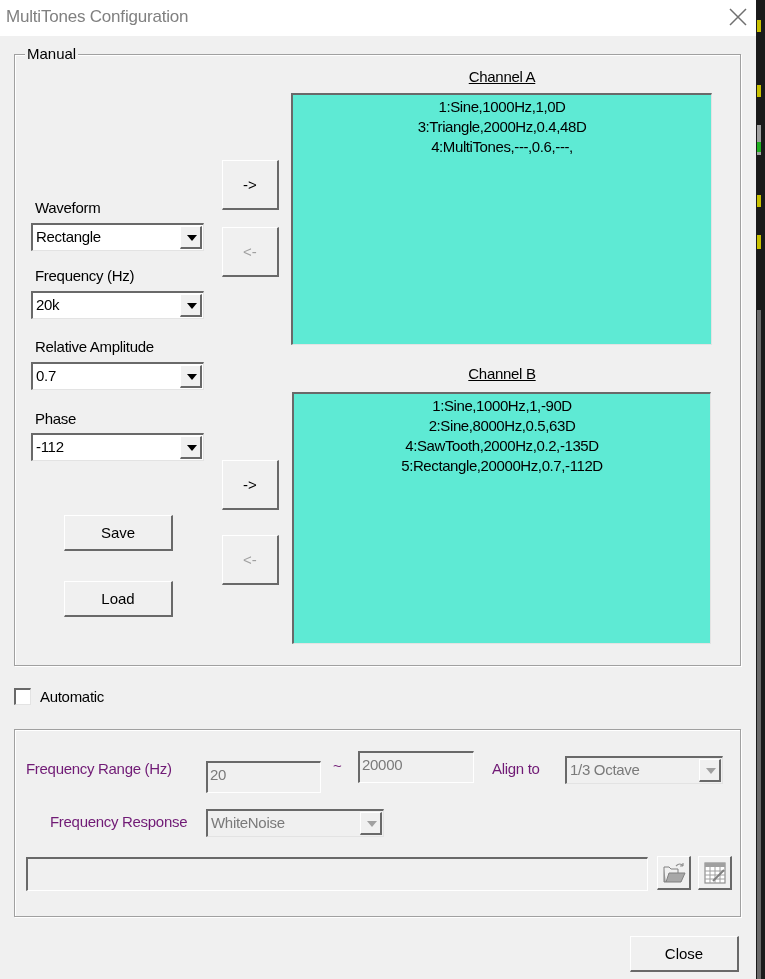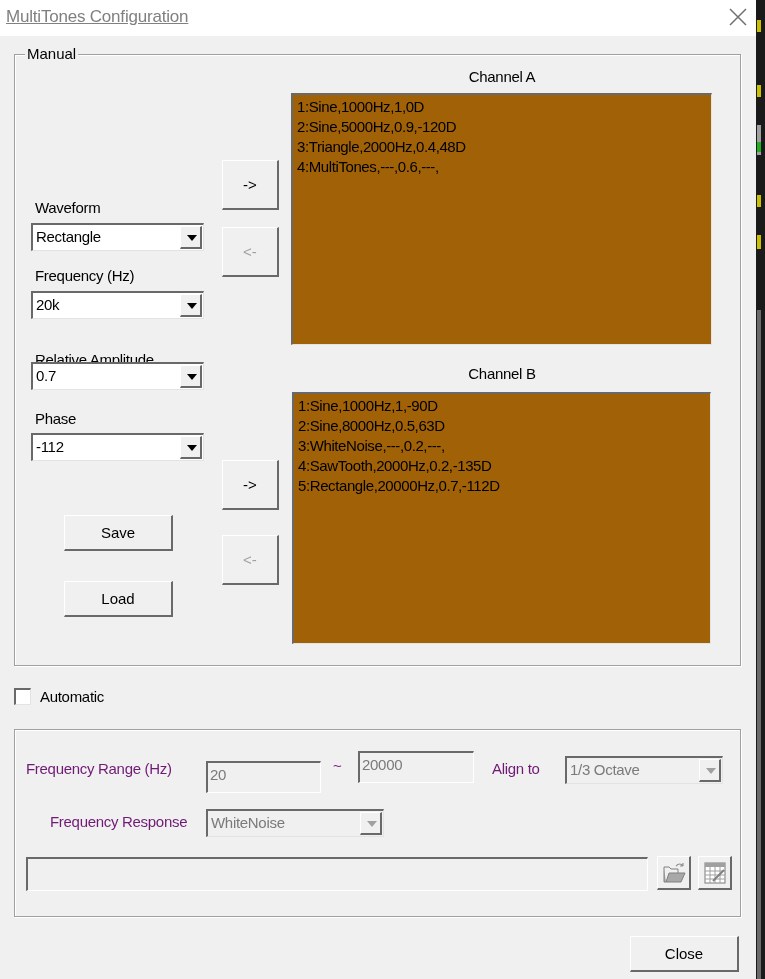--- a/index.html
+++ b/index.html
@@ -2,34 +2,34 @@
 <html><head>
 <meta charset="utf-8">
 <style>
   * { box-sizing: border-box; margin: 0; padding: 0; }
   html, body { width: 765px; height: 979px; overflow: hidden; background: #f0f0f0; }
   body { font-family: "Liberation Sans", sans-serif; font-size: 15px; color: #000; position: relative; }
   .abs { position: absolute; }
 
   
   .titlebar { left: 0; top: 0; width: 756px; height: 36px; background: #ffffff; }
-  .title { left: 6px; top: 7px; font-size: 17px; color: #808080; letter-spacing: -0.2px; text-decoration: underline; }
+  .title { left: 6px; top: 7px; font-size: 17px; color: #808080; letter-spacing: -0.2px; }
   .close-x { left: 724px; top: 3px; width: 28px; height: 28px; }
 
   
   .strip { left: 756px; top: 0; width: 9px; height: 979px; background: #1a1a1a; }
 
   
   .groupbox { border: 1px solid #a0a0a0; box-shadow: 1px 1px 0 #ffffff inset, 1px 1px 0 #ffffff; }
   .group-legend { background: #f0f0f0; padding: 0 2px; font-size: 15px; }
 
   
   .label { font-size: 15px; white-space: nowrap; letter-spacing: -0.3px; }
   .label.disabled { color: #701a75; }
-  .center-label { text-align: center; }
+  .center-label { text-align: center; text-decoration: underline; }
 
   
   .combo { background: #ffffff; border-top: 2px solid #696969; border-left: 2px solid #696969;
            border-right: 1px solid #e3e3e3; border-bottom: 1px solid #e3e3e3; }
   .combo .val { position: absolute; left: 3px; top: 3px; font-size: 15px; letter-spacing: -0.3px; }
   .combo .arrow { position: absolute; right: 1px; top: 1px; bottom: 1px; width: 22px; background: #f0f0f0;
                   border-right: 2px solid #696969; border-bottom: 2px solid #696969;
                   border-left: 1px solid #ffffff; border-top: 1px solid #ffffff; }
   .combo .arrow::after { content: ""; position: absolute; left: 6px; top: 8px;
                          border-left: 5px solid transparent; border-right: 5px solid transparent; border-top: 6px solid #000; }
@@ -37,22 +37,22 @@
   .combo.disabled .val { color: #7a7a7a; }
   .combo.disabled .arrow::after { border-top-color: #a0a0a0; }
 
   
   .btn { background: #f0f0f0; border-top: 1px solid #ffffff; border-left: 1px solid #ffffff;
          border-right: 2px solid #696969; border-bottom: 2px solid #696969;
          display: flex; align-items: center; justify-content: center; font-size: 15px; cursor: default; }
   .btn.disabled-text { color: #a0a0a0; }
 
   
-  .listbox { background: #a16207; border-top: 2px solid #696969; border-left: 2px solid #696969;
-             border-right: 1px solid #e3e3e3; border-bottom: 1px solid #e3e3e3; padding: 2px 4px; }
+  .listbox { background: #5eead4; border-top: 2px solid #696969; border-left: 2px solid #696969;
+             border-right: 1px solid #e3e3e3; border-bottom: 1px solid #e3e3e3; padding: 2px 4px; text-align: center; }
   .listbox .item { font-size: 15px; line-height: 20px; white-space: nowrap; letter-spacing: -0.4px; }
 
   
   .textbox { background: #f0f0f0; border-top: 2px solid #696969; border-left: 2px solid #696969;
              border-right: 1px solid #ffffff; border-bottom: 1px solid #ffffff; }
   .textbox .val { position: absolute; left: 2px; top: 3px; font-size: 15px; color: #7a7a7a; letter-spacing: -0.3px; }
 
   
   .checkbox { width: 17px; height: 17px; background: #ffffff; border-top: 2px solid #696969; border-left: 2px solid #696969;
               border-right: 1px solid #e3e3e3; border-bottom: 1px solid #e3e3e3; }
@@ -88,21 +88,21 @@
   <span class="val">Rectangle</span>
   <span class="arrow"></span>
 </div>
 
 <div class="abs label" style="left:35px;top:267px;">Frequency (Hz)</div>
 <div class="abs combo" style="left:31px;top:291px;width:173px;height:28px;">
   <span class="val">20k</span>
   <span class="arrow"></span>
 </div>
 
-<div class="abs label" style="left:35px;top:351px;">Relative Amplitude</div>
+<div class="abs label" style="left:35px;top:338px;">Relative Amplitude</div>
 <div class="abs combo" style="left:31px;top:362px;width:173px;height:28px;">
   <span class="val">0.7</span>
   <span class="arrow"></span>
 </div>
 
 <div class="abs label" style="left:35px;top:410px;">Phase</div>
 <div class="abs combo" style="left:31px;top:433px;width:173px;height:28px;">
   <span class="val">-112</span>
   <span class="arrow"></span>
 </div>
@@ -112,30 +112,28 @@
 
 <div class="abs btn" style="left:222px;top:160px;width:57px;height:50px;">-&gt;</div>
 <div class="abs btn disabled-text" style="left:222px;top:227px;width:57px;height:50px;">&lt;-</div>
 
 <div class="abs btn" style="left:222px;top:460px;width:57px;height:50px;">-&gt;</div>
 <div class="abs btn disabled-text" style="left:222px;top:535px;width:57px;height:50px;">&lt;-</div>
 
 <div class="abs label center-label" style="left:292px;top:68px;width:420px;">Channel A</div>
 <div class="abs listbox" style="left:291px;top:93px;width:421px;height:252px;">
   <div class="item">1:Sine,1000Hz,1,0D</div>
-  <div class="item">2:Sine,5000Hz,0.9,-120D</div>
   <div class="item">3:Triangle,2000Hz,0.4,48D</div>
   <div class="item">4:MultiTones,---,0.6,---,</div>
 </div>
 
 <div class="abs label center-label" style="left:292px;top:365px;width:420px;">Channel B</div>
 <div class="abs listbox" style="left:292px;top:392px;width:419px;height:252px;">
   <div class="item">1:Sine,1000Hz,1,-90D</div>
   <div class="item">2:Sine,8000Hz,0.5,63D</div>
-  <div class="item">3:WhiteNoise,---,0.2,---,</div>
   <div class="item">4:SawTooth,2000Hz,0.2,-135D</div>
   <div class="item">5:Rectangle,20000Hz,0.7,-112D</div>
 </div>
 
 <div class="abs checkbox" style="left:14px;top:688px;"></div>
 <div class="abs label" style="left:40px;top:688px;">Automatic</div>
 
 <div class="abs groupbox" style="left:14px;top:729px;width:727px;height:188px;"></div>
 
 <div class="abs label disabled" style="left:26px;top:760px;">Frequency Range (Hz)</div>

